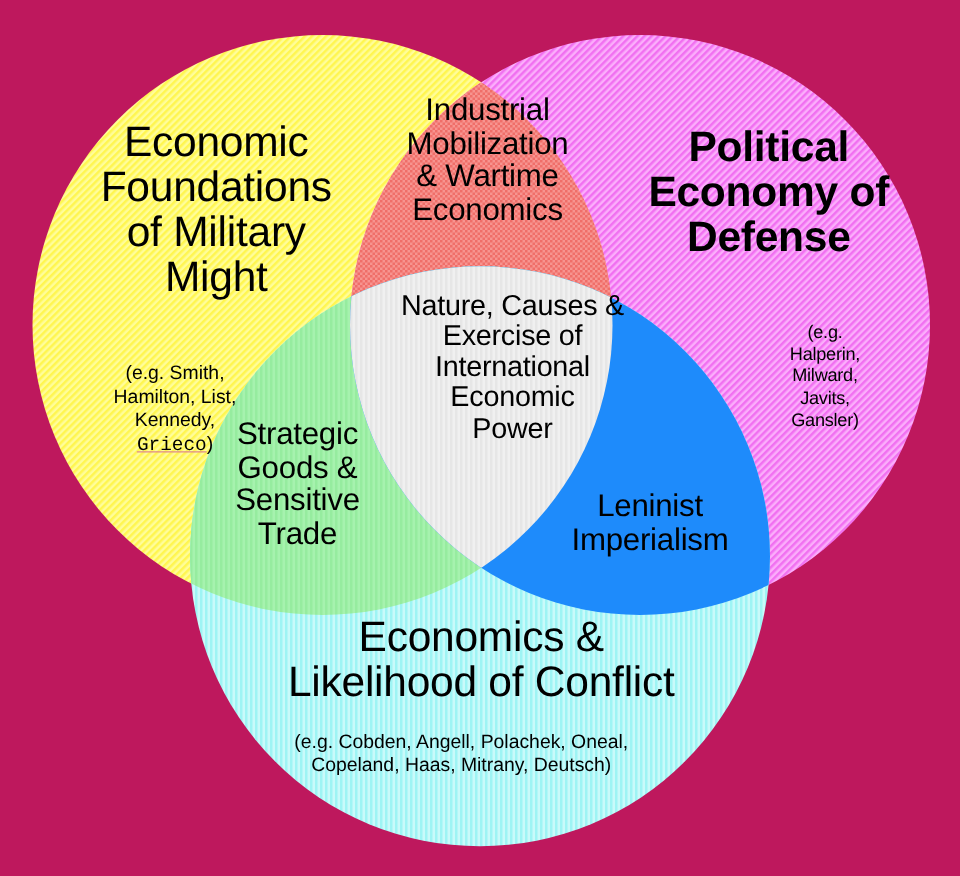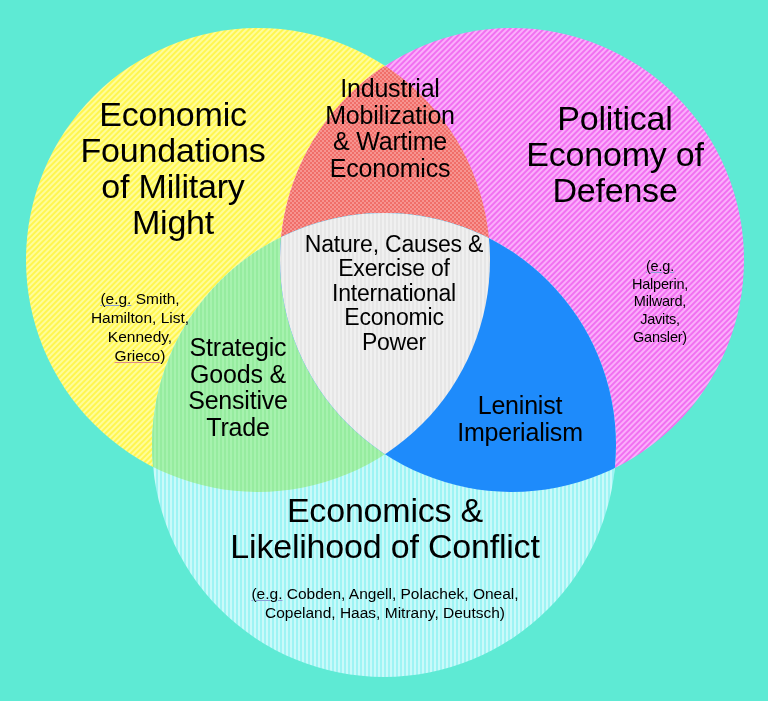--- a/index.html
+++ b/index.html
@@ -11,21 +11,21 @@
   body {
     width: 768px;
     height: 701px;
     font-family: "Liberation Sans", sans-serif;
     overflow: hidden;
   }
   #venn-root {
     position: relative;
     width: 768px;
     height: 701px;
-    background: #5eead4;
+    background: #be185d;
   }
   svg.venn-svg {
     position: absolute;
     top: 0;
     left: 0;
     width: 768px;
     height: 701px;
   }
   .label-layer {
     position: absolute;
@@ -60,43 +60,43 @@
     font-weight: 400;
     line-height: 1.22;
     letter-spacing: 0px;
   }
   .cite-sm {
     font-size: 14.5px;
     font-weight: 400;
     line-height: 1.22;
   }
   .eg {
-    text-decoration: underline;
     text-decoration-color: #8aa0d8;
     text-decoration-style: solid;
     text-decoration-thickness: 1px;
   }
   .sp {
     text-decoration: underline;
     text-decoration-color: #e08a8a;
     text-decoration-style: solid;
     text-decoration-thickness: 1px;
+    font-family: Liberation Mono, monospace;
   }
 
   
   #label-left-title   { left: 28px;  top: 96px;  width: 290px; }
   #label-left-cite    { left: 48px;  top: 290px; width: 184px; }
-  #label-right-title  { left: 470px; top: 100px; width: 290px; }
+  #label-right-title  { left: 470px; top: 100px; width: 290px; font-weight: bold; }
   #label-right-cite   { left: 600px; top: 258px; width: 120px; }
   #label-bottom-title { left: 160px; top: 492px; width: 450px; }
-  #label-bottom-cite  { left: 180px; top: 585px; width: 410px; }
+  #label-bottom-cite  { left: 164px; top: 585px; width: 410px; }
   #label-top-inter    { left: 300px; top: 75px;  width: 180px; }
   #label-left-inter   { left: 168px; top: 334px; width: 140px; }
   #label-right-inter  { left: 420px; top: 365px; width: 200px; margin-top: 27px; }
-  #label-center       { left: 272px; top: 232px; width: 220px; padding-left: 12px; }
+  #label-center       { left: 288px; top: 232px; width: 220px; padding-left: 12px; }
 </style>
 </head>
 <body>
 
 <div id="venn-root">
 
   <svg class="venn-svg" viewBox="0 0 768 701">
     <defs>
 
       <pattern id="hatchYellow" width="4" height="4" patternUnits="userSpaceOnUse" patternTransform="rotate(45)">

